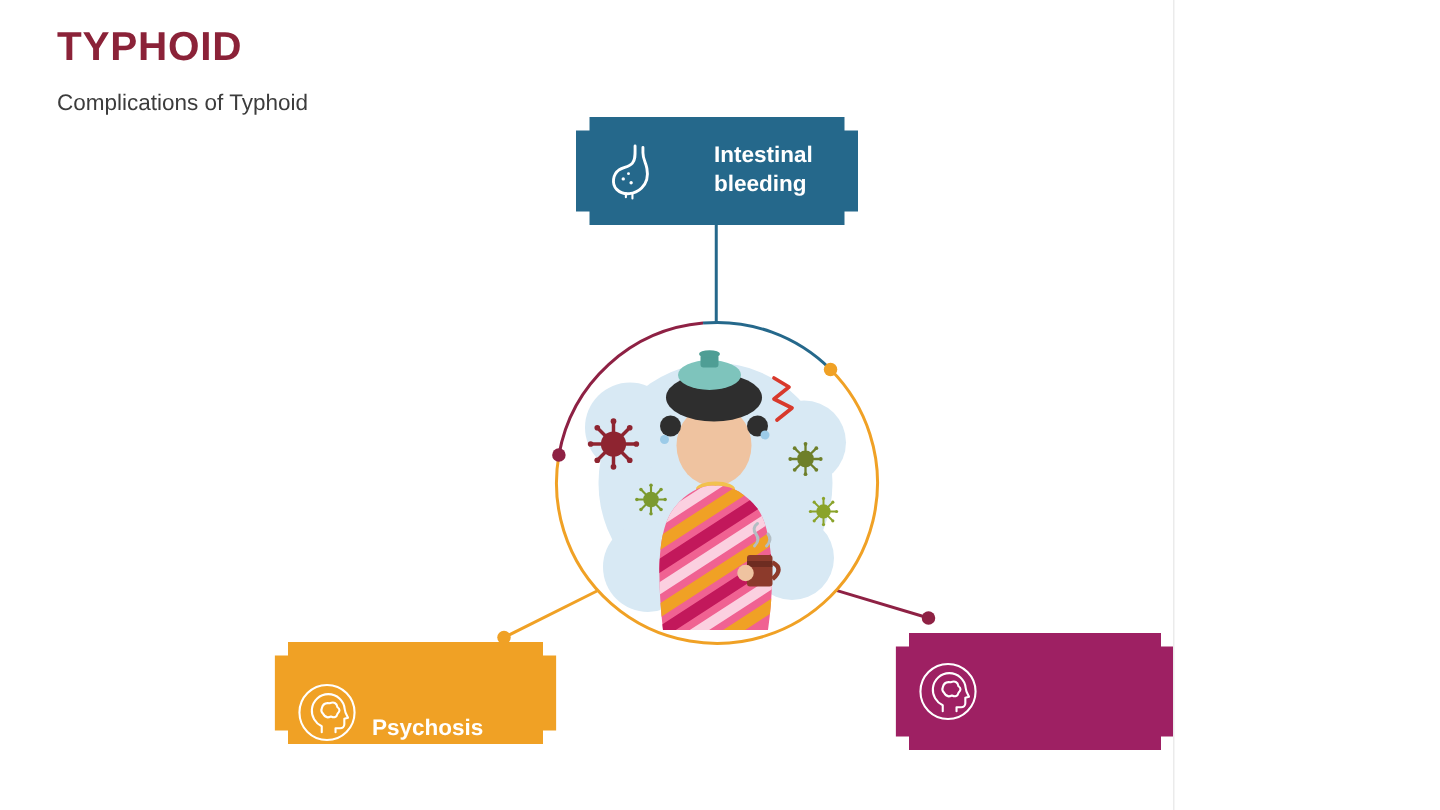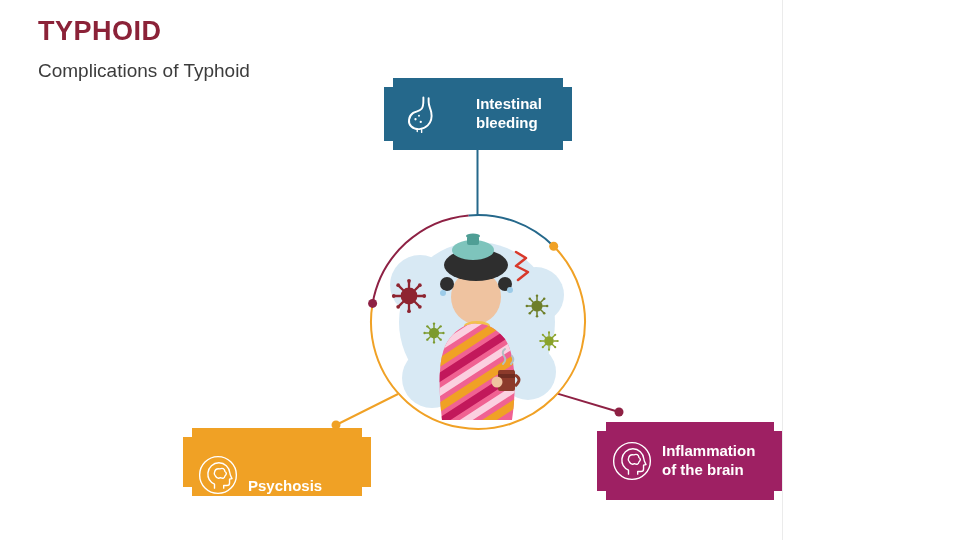--- a/index.html
+++ b/index.html
@@ -9,21 +9,21 @@
     font-family:"Liberation Sans", sans-serif; overflow:hidden;
     outline:1px solid #ebebeb;
   }
   .title {
     position:absolute; left:38px; top:16px;
     font-size:27px; font-weight:700; letter-spacing:.5px;
     color:var(--titlecolor,#8B2238);
   }
   .subtitle {
     position:absolute; left:38px; top:60px;
-    font-size:19px; font-weight:400;
+    font-size:15px; font-weight:400;
     color:var(--subtitlecolor,#3C3C3C);
   }
   svg.layer { position:absolute; left:0; top:0; width:960px; height:540px; }
 
   .badge {
     position:absolute; display:flex; align-items:center; gap:9px;
     padding:0 10px 0 14px; color:#fff;
     clip-path: polygon(9px 0, calc(100% - 9px) 0, calc(100% - 9px) 9px, 100% 9px,
       100% calc(100% - 9px), calc(100% - 9px) calc(100% - 9px), calc(100% - 9px) 100%,
       9px 100%, 9px calc(100% - 9px), 0 calc(100% - 9px), 0 9px, 9px 9px);
@@ -174,16 +174,15 @@
     </svg>
     <div class="badge-label">Psychosis</div>
   </div>
 
   <div class="badge badge-right">
     <svg class="badge-icon" viewBox="0 0 48 48">
       <circle cx="24" cy="24" r="21" class="icon-thin"></circle>
       <path class="icon-thin" d="M20 39 v-4.5 c-5 -2.5 -8 -7.5 -7.5 -13 c.6 -6.5 6 -11.5 12.5 -11.5 c6.5 0 12 5 12.5 11.5 c.2 2.5 1.5 4.5 2.5 6.5 l-2.8 .8 v4.2 c0 1.8 -1.4 3 -3.2 3 h-3.5 v3"></path>
       <path class="icon-thin" d="M20 21 q1 -5 6 -4 q5 -2 6 3 q3 2 0 5 q-1 4 -5 2 q-4 2 -6 -2 q-2 -2 -1 -4"></path>
     </svg>
-    <div class="badge-label">Inflammation of the brain</div>
   </div>
 
 </div>
 
 </body></html>

